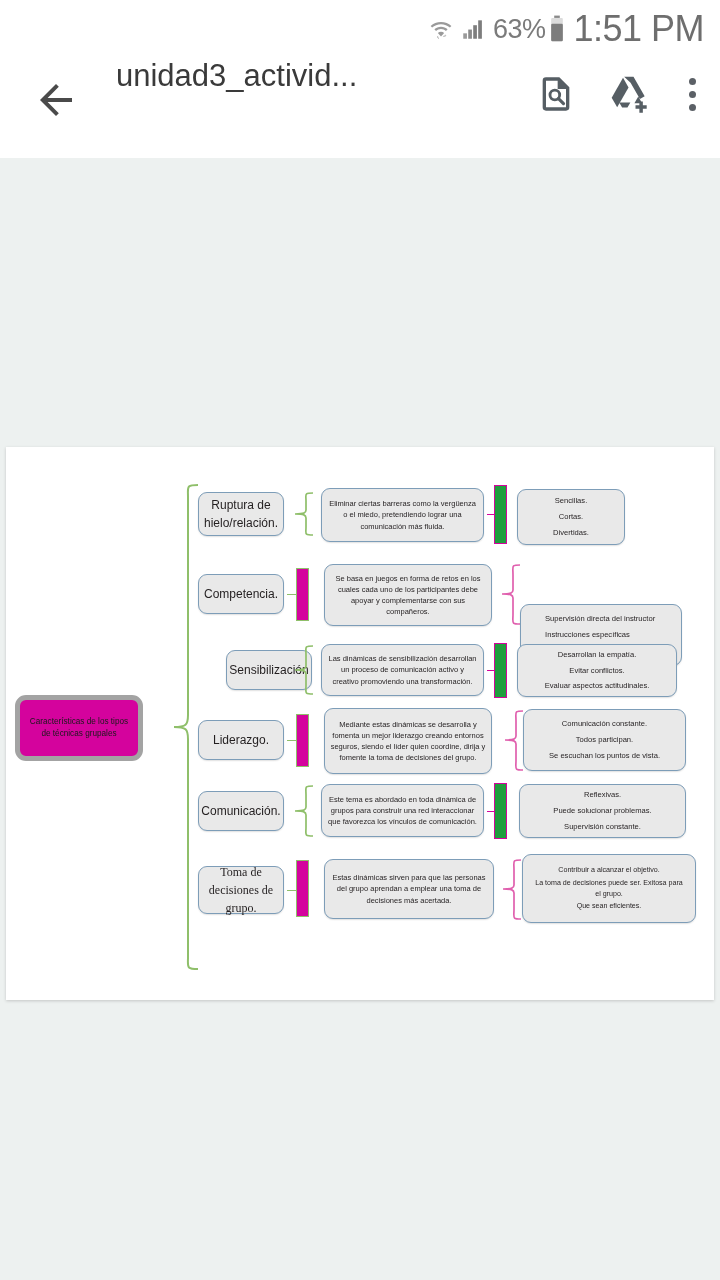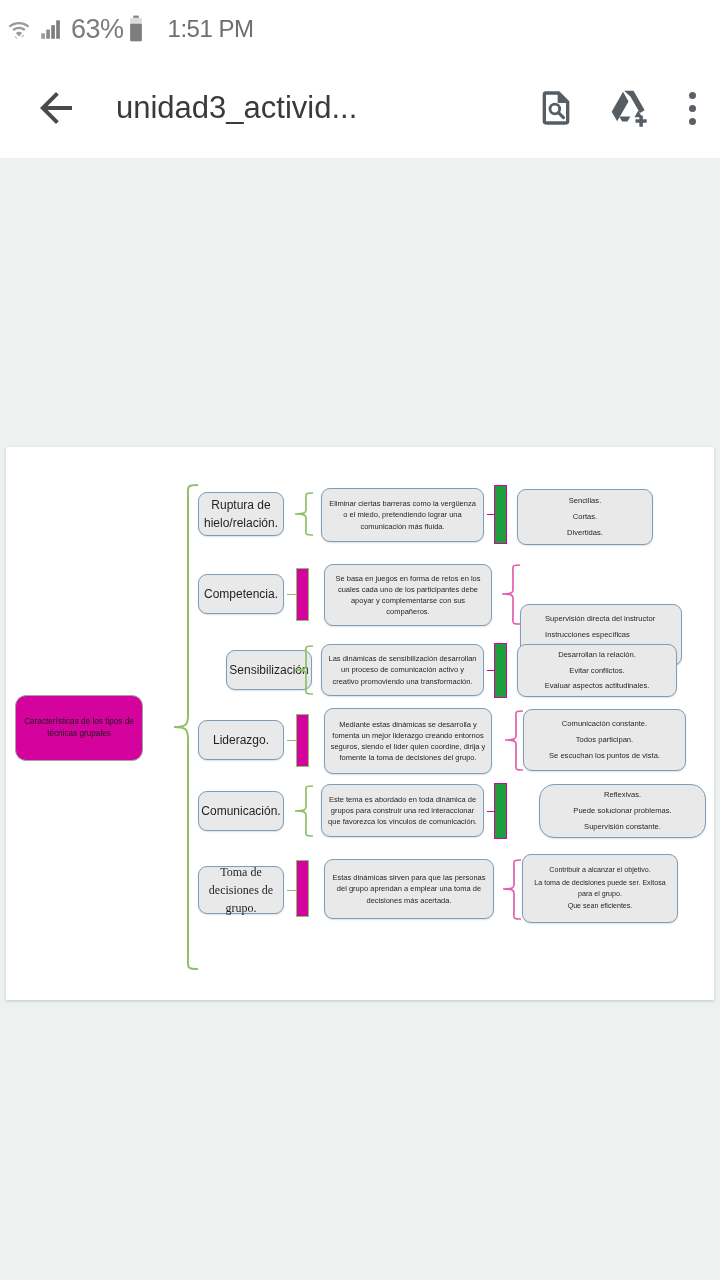--- a/index.html
+++ b/index.html
@@ -8,36 +8,36 @@
     background:#ffffff;
     font-family:"Liberation Sans", sans-serif;
     overflow:hidden;
     position:relative;
   }
 
   
   #status-bar{
     position:absolute;left:0;top:0;width:720px;height:58px;
     background:#ffffff;
-    display:flex;align-items:center;
+    display:flex;align-items:center;justify-content:flex-end;
     padding-right:16px;box-sizing:border-box;
   }
   .sb-icon{display:inline-flex;align-items:center;margin-left:6px;}
   #status-battery-pct{
     font-size:27px;color:#7b7b7b;margin-left:7px;letter-spacing:-0.5px;
   }
   #status-clock{
-    font-size:24px;color:#6e6e6e;margin-left:24px;letter-spacing:-0.5px;
+    font-size:36px;color:#6e6e6e;margin-left:8px;letter-spacing:-0.5px;
   }
 
   
   #app-bar{
     position:absolute;left:0;top:58px;width:720px;height:100px;
     background:#ffffff;
-    display:flex;align-items:center;
+    display:flex;
     box-sizing:border-box;
   }
   #back-button{
     width:84px;height:84px;margin-left:14px;
     display:flex;align-items:center;justify-content:center;
     cursor:pointer;
   }
   #doc-title{
     flex:1;
     font-size:31px;color:#3a3a3a;
@@ -66,21 +66,21 @@
     box-shadow:0 1px 3px rgba(0,0,0,0.18);
   }
 
   
   #diagram{position:absolute;left:0;top:0;width:708px;height:553px;}
 
   
   #central-node{
     position:absolute;left:9px;top:248px;width:128px;height:66px;
     background:#d4039d;
-    border:1px solid #a3a3a3;
+    border:5px solid #a3a3a3;
     border-radius:11px;
     display:flex;align-items:center;justify-content:center;
     text-align:center;
     box-sizing:border-box;
   }
   #central-node-label{
     font-size:8.2px;color:#1a1a1a;line-height:1.45;
     padding:0 6px;
   }
 
@@ -204,21 +204,21 @@
         <span>Ruptura de hielo/relación.</span>
       </div>
       <svg class="bracket" style="left:288px;top:45px;width:20px;height:44px;" viewBox="0 0 20 44" preserveAspectRatio="none">
         <path d="M19 1 C10 1, 12 2, 12 9 L12 18 C12 21, 10 22, 1 22 C10 22, 12 23, 12 26 L12 35 C12 42, 10 43, 19 43" fill="none" stroke="#8fbf6a" stroke-width="1.7"></path>
       </svg>
       <div class="node-box col-desc" style="left:315px;top:41px;height:54px;">
         <span>Eliminar ciertas barreras como la vergüenza o el miedo, pretendiendo lograr una comunicación más fluida.</span>
       </div>
       <div class="stub magenta" style="left:481px;top:67px;width:9px;"></div>
       <div class="bar" style="left:488px;top:38px;width:13px;height:59px;"></div>
-      <div class="node-box col-detail" style="left:511px;top:42px;width:136px;height:56px;">
+      <div class="node-box col-detail" style="left:511px;top:42px;width:108px;height:56px;">
         <span>
           <span>Sencillas.</span>
           <span>Cortas.</span>
           <span>Divertidas.</span>
         </span>
       </div>
 
       <div class="node-box col-label" style="left:192px;top:127px;height:40px;">
         <span>Competencia.</span>
       </div>
@@ -244,21 +244,21 @@
       <svg class="bracket" style="left:288px;top:198px;width:20px;height:50px;" viewBox="0 0 20 50" preserveAspectRatio="none">
         <path d="M19 1 C10 1, 12 2, 12 10 L12 21 C12 24, 10 25, 1 25 C10 25, 12 26, 12 29 L12 40 C12 48, 10 49, 19 49" fill="none" stroke="#8fbf6a" stroke-width="1.7"></path>
       </svg>
       <div class="node-box col-desc" style="left:315px;top:197px;height:52px;">
         <span>Las dinámicas de sensibilización desarrollan un proceso de comunicación activo y creativo promoviendo una transformación.</span>
       </div>
       <div class="stub magenta" style="left:481px;top:223px;width:9px;"></div>
       <div class="bar" style="left:488px;top:196px;width:13px;height:55px;"></div>
       <div class="node-box col-detail" style="left:511px;top:197px;width:160px;height:53px;">
         <span>
-          <span>Desarrollan la relación.</span>
+          <span>Desarrollan la empatía.</span>
           <span>Evitar conflictos.</span>
           <span>Evaluar aspectos actitudinales.</span>
         </span>
       </div>
 
       <div class="node-box col-label" style="left:192px;top:273px;height:40px;">
         <span>Liderazgo.</span>
       </div>
       <div class="stub green" style="left:281px;top:293px;width:10px;"></div>
       <div class="bar magenta" style="left:290px;top:267px;width:13px;height:53px;"></div>
@@ -280,40 +280,40 @@
         <span>Comunicación.</span>
       </div>
       <svg class="bracket" style="left:288px;top:338px;width:20px;height:52px;" viewBox="0 0 20 52" preserveAspectRatio="none">
         <path d="M19 1 C10 1, 12 2, 12 10 L12 22 C12 25, 10 26, 1 26 C10 26, 12 27, 12 30 L12 42 C12 50, 10 51, 19 51" fill="none" stroke="#8fbf6a" stroke-width="1.7"></path>
       </svg>
       <div class="node-box col-desc" style="left:315px;top:337px;height:53px;">
         <span>Este tema es abordado en toda dinámica de grupos para construir una red interaccionar que favorezca los vínculos de comunicación.</span>
       </div>
       <div class="stub magenta" style="left:481px;top:364px;width:9px;"></div>
       <div class="bar" style="left:488px;top:336px;width:13px;height:56px;"></div>
-      <div class="node-box col-detail" style="left:533px;top:337px;width:167px;height:54px;border-radius:15px;">
+      <div class="node-box col-detail" style="left:513px;top:337px;width:167px;height:54px;">
         <span>
           <span>Reflexivas.</span>
           <span>Puede solucionar problemas.</span>
           <span>Supervisión constante.</span>
         </span>
       </div>
 
       <div class="node-box col-label" style="left:192px;top:419px;height:48px;font-family:Liberation Serif, serif;">
         <span>Toma de decisiones de grupo.</span>
       </div>
       <div class="stub green" style="left:281px;top:443px;width:10px;"></div>
       <div class="bar magenta" style="left:290px;top:413px;width:13px;height:57px;"></div>
       <div class="node-box col-desc" style="left:318px;top:412px;width:170px;height:60px;">
         <span>Estas dinámicas sirven para que las personas del grupo aprendan a emplear una toma de decisiones más acertada.</span>
       </div>
       <svg class="bracket" style="left:496px;top:412px;width:20px;height:62px;" viewBox="0 0 20 62" preserveAspectRatio="none">
         <path d="M19 1 C10 1, 12 2, 12 11 L12 26 C12 29, 10 30, 1 30 C10 30, 12 31, 12 34 L12 50 C12 59, 10 60, 19 60" fill="none" stroke="#e060ae" stroke-width="1.7"></path>
       </svg>
-      <div class="node-box col-detail" style="left:516px;top:407px;width:156px;height:69px;font-size:7.1px;">
+      <div class="node-box col-detail" style="left:516px;top:407px;width:174px;height:69px;font-size:7.1px;">
         <span>
           <span>Contribuir a alcanzar el objetivo.</span>
           <span style="line-height:1.45;">La toma de decisiones puede ser. Exitosa para el grupo.</span>
           <span>Que sean eficientes.</span>
         </span>
       </div>
 
     </div>
   </div>
 </div>

